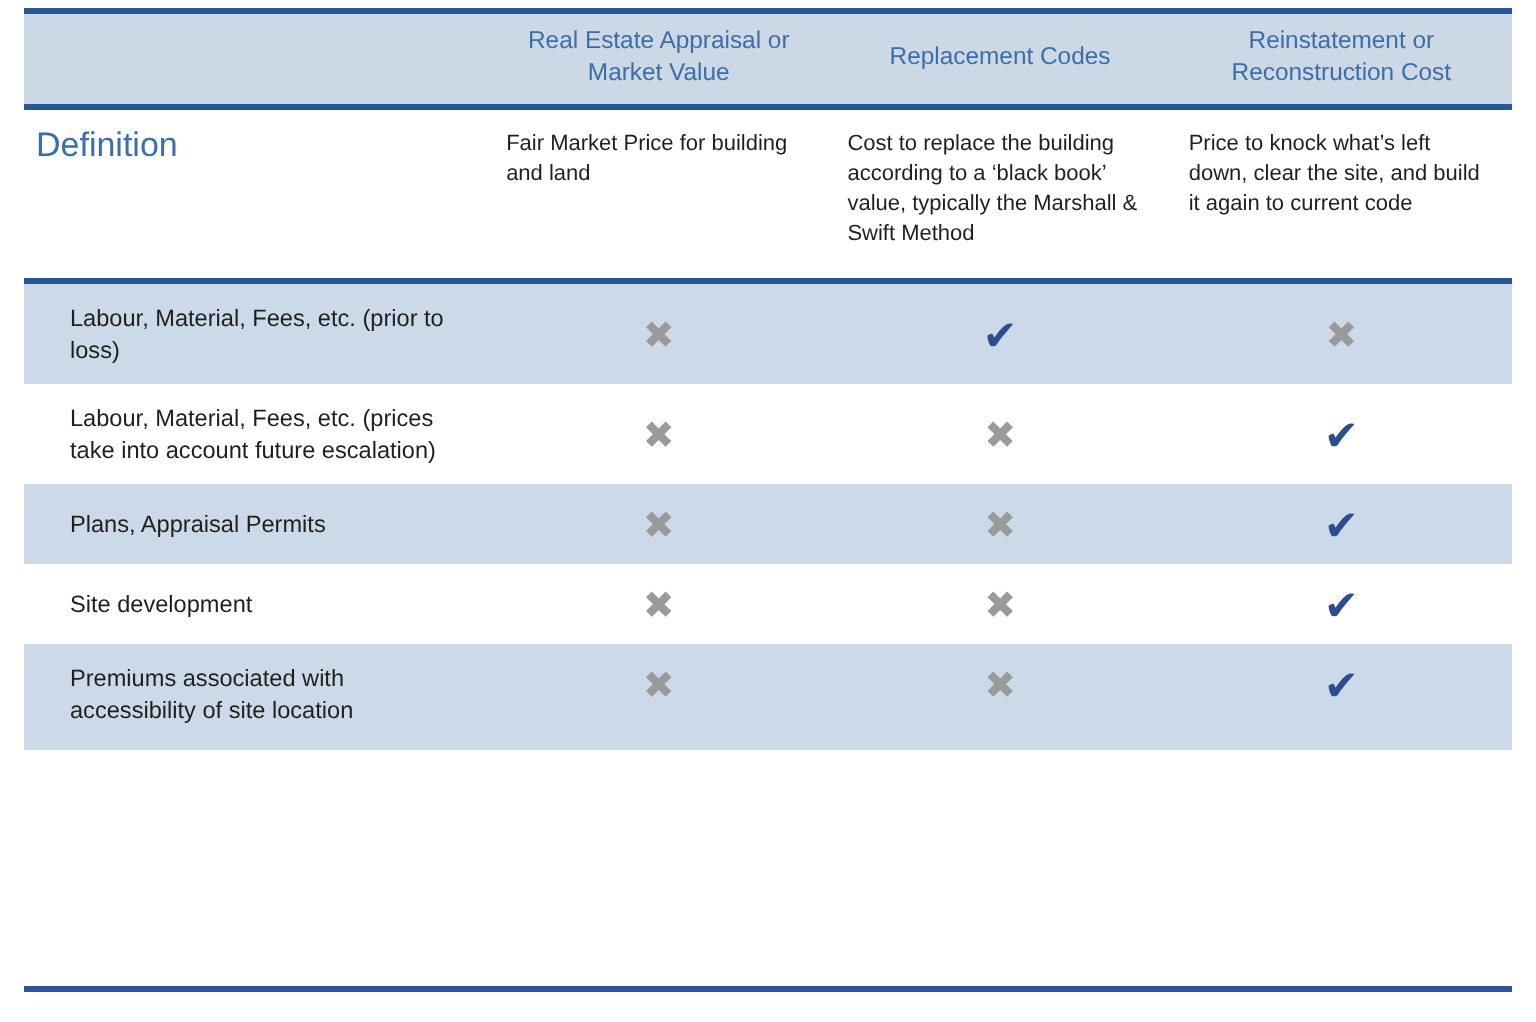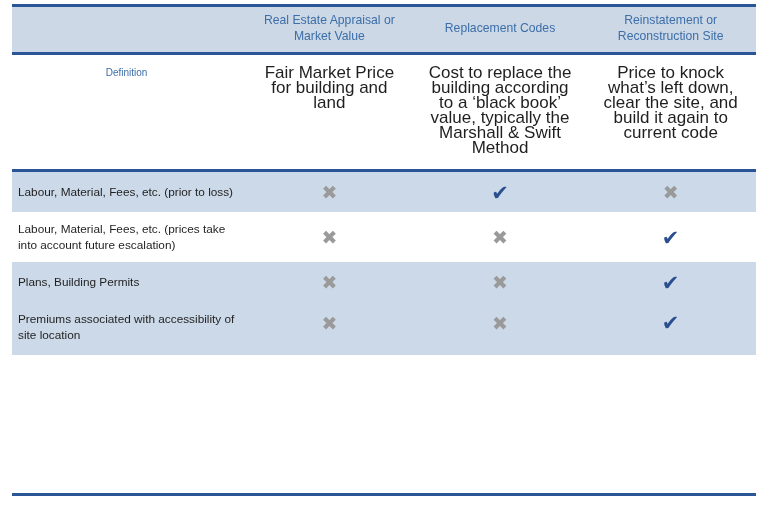--- a/index.html
+++ b/index.html
@@ -54,35 +54,35 @@
   tr.head-row td.head-blank {
     text-align: left;
   }
 
   
   tr.def-row { background: #ffffff; }
   tr.def-row td {
     border-bottom: 3px solid #2a5596;
     padding: 10px 9px 14px 9px;
     vertical-align: top;
-    font-size: 17px;
+    font-size: 11px;
     line-height: 15px;
     color: #1f1f1f;
-    text-align: center;
+    text-align: left;
   }
   tr.def-row td.def-label {
-    text-align: center;
+    text-align: left;
     color: #3c6ea8;
-    font-size: 10px;
+    font-size: 17px;
     padding-left: 6px;
   }
 
   
   tr.data-row td {
-    padding: 9px 9px 9px 6px;
+    padding: 9px 9px 9px 23px;
     vertical-align: middle;
     font-size: 11.8px;
     line-height: 16px;
     color: #1f1f1f;
     height: 22px;
   }
   tr.data-row.shade { background: #ccd9e8; }
   tr.data-row.plain { background: #ffffff; margin-left: 28px; }
   tr.data-row td.mark-cell {
     text-align: center;
@@ -134,21 +134,21 @@
         <col class="c-col">
         <col class="c-col">
         <col class="c-col">
       </colgroup>
 
       <thead>
         <tr class="head-row">
           <td class="head-blank"></td>
           <td>Real Estate Appraisal or Market Value</td>
           <td>Replacement Codes</td>
-          <td>Reinstatement or Reconstruction Site</td>
+          <td>Reinstatement or Reconstruction Cost</td>
         </tr>
       </thead>
 
       <tbody>
 
         <tr class="def-row">
           <td class="def-label">Definition</td>
           <td>Fair Market Price for building and land</td>
           <td>Cost to replace the building according to a ‘black book’ value, typically the Marshall &amp; Swift Method</td>
           <td>Price to knock what’s left down, clear the site, and build it again to current code</td>
@@ -160,21 +160,27 @@
             <td class="mark-cell"><span class="mark mark-check">✔</span></td>
             <td class="mark-cell"><span class="mark mark-cross">✖</span></td>
           </tr>
           <tr class="data-row plain">
             <td>Labour, Material, Fees, etc. (prices take into account future escalation)</td>
             <td class="mark-cell"><span class="mark mark-cross">✖</span></td>
             <td class="mark-cell"><span class="mark mark-cross">✖</span></td>
             <td class="mark-cell"><span class="mark mark-check">✔</span></td>
           </tr>
           <tr class="data-row shade">
-            <td>Plans, Building Permits</td>
+            <td>Plans, Appraisal Permits</td>
+            <td class="mark-cell"><span class="mark mark-cross">✖</span></td>
+            <td class="mark-cell"><span class="mark mark-cross">✖</span></td>
+            <td class="mark-cell"><span class="mark mark-check">✔</span></td>
+          </tr>
+          <tr class="data-row plain">
+            <td>Site development</td>
             <td class="mark-cell"><span class="mark mark-cross">✖</span></td>
             <td class="mark-cell"><span class="mark mark-cross">✖</span></td>
             <td class="mark-cell"><span class="mark mark-check">✔</span></td>
           </tr>
           <tr class="data-row shade last">
             <td>Premiums associated with accessibility of site location</td>
             <td class="mark-cell"><span class="mark mark-cross">✖</span></td>
             <td class="mark-cell"><span class="mark mark-cross">✖</span></td>
             <td class="mark-cell"><span class="mark mark-check">✔</span></td>
           </tr>

